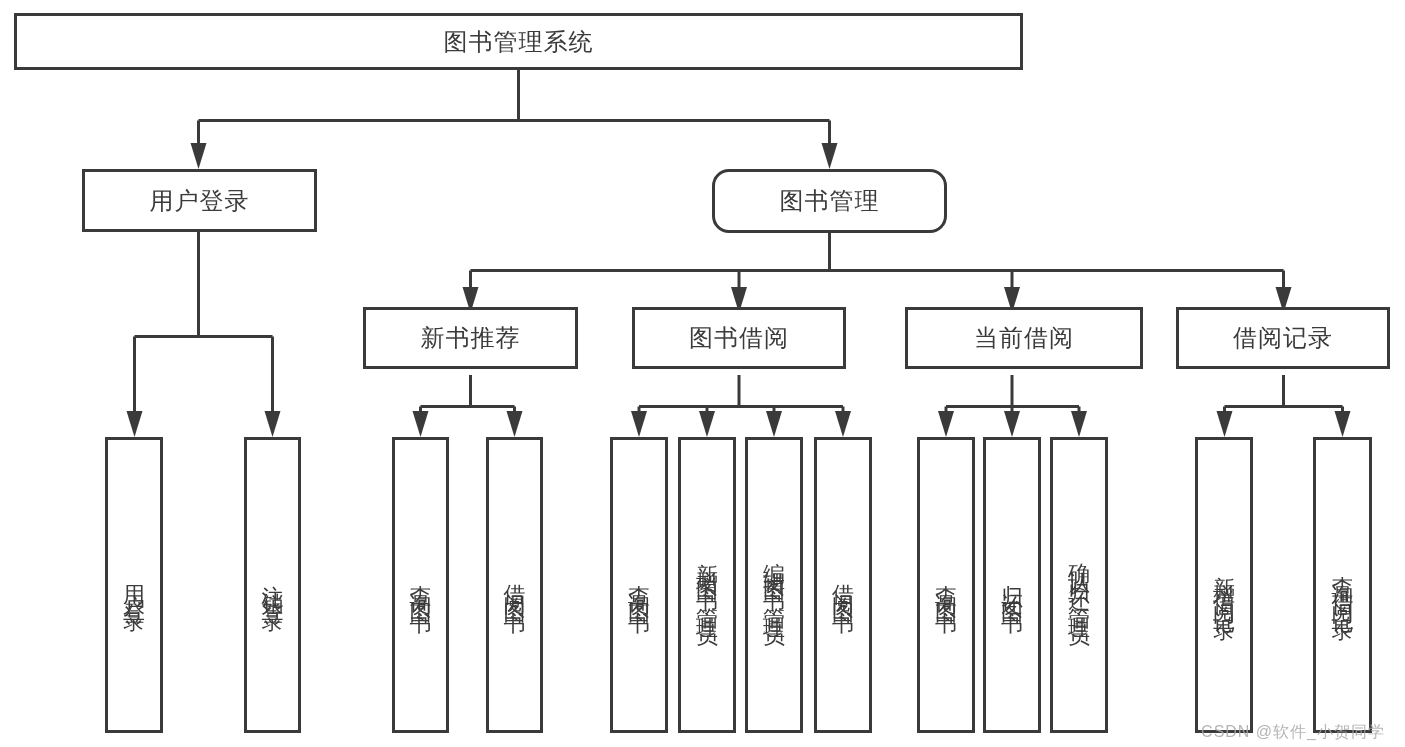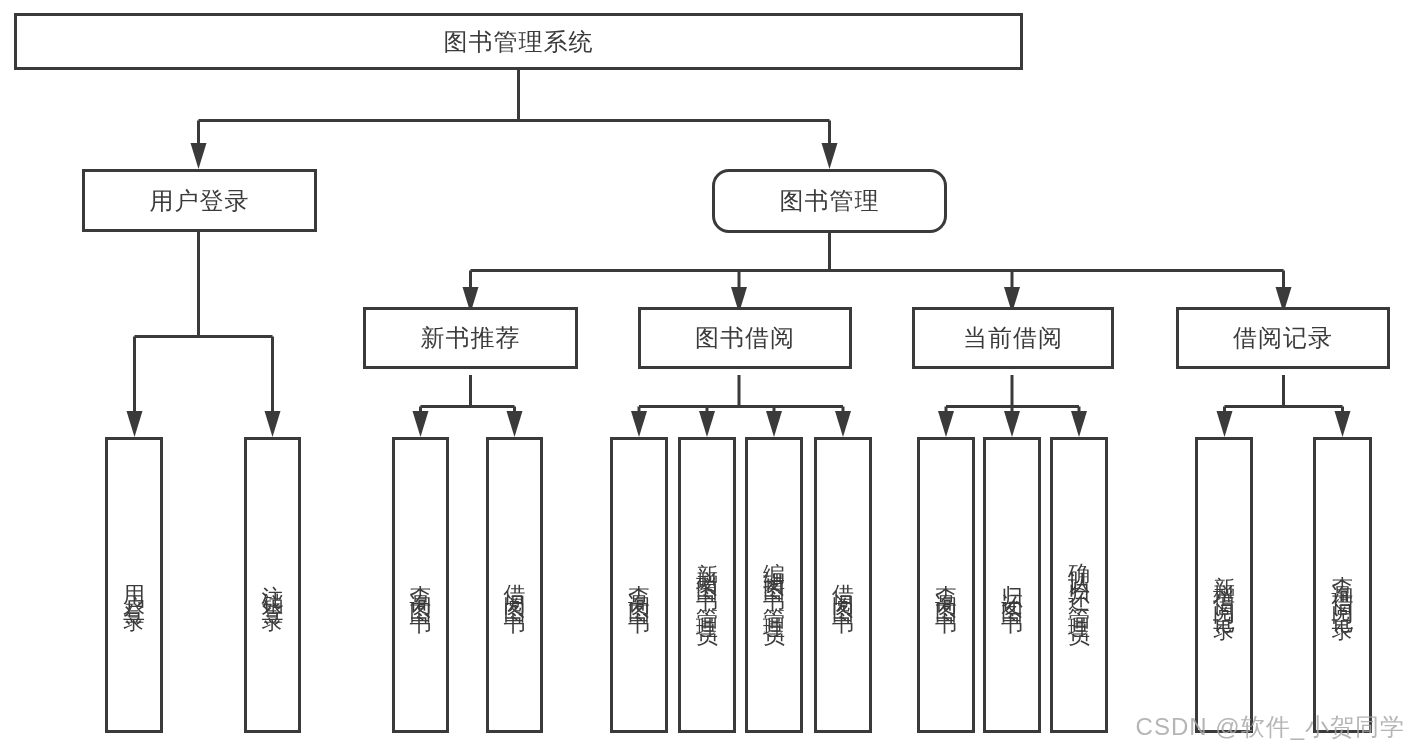--- a/index.html
+++ b/index.html
@@ -28,22 +28,22 @@
     align-items: center;
     justify-content: center;
     color: #3b3b3b;
   }
   .h-node { font-size: 24px; letter-spacing: 1px; }
   .root-node  { left: 14px;  top: 13px;  width: 1009px; height: 57px; }
   .lvl2-a     { left: 82px;  top: 169px; width: 235px;  height: 63px; }
   .lvl2-b     { left: 712px; top: 169px; width: 235px;  height: 64px; border-radius: 17px; }
   .lvl3       { top: 307px; height: 62px; }
   .lvl3-a { left: 363px;  width: 215px; }
-  .lvl3-b { left: 632px;  width: 214px; margin-left: 6px; }
-  .lvl3-c { left: 905px;  width: 202px; margin-left: 7px; }
+  .lvl3-b { left: 632px;  width: 214px; }
+  .lvl3-c { left: 905px;  width: 238px; }
   .lvl3-d { left: 1176px; width: 214px; }
   .leaf { top: 437px; height: 296px; width: 58px; }
   .leaf > span {
     writing-mode: vertical-rl;
     text-orientation: mixed;
     font-size: 22px;
     letter-spacing: 9px;
     line-height: 1;
     color: #3b3b3b;
     white-space: nowrap;
@@ -56,22 +56,22 @@
   .leaf-6  { left: 678px; }
   .leaf-7  { left: 745px; }
   .leaf-8  { left: 814px; }
   .leaf-9  { left: 917px; }
   .leaf-10 { left: 983px; }
   .leaf-11 { left: 1050px; }
   .leaf-12 { left: 1195px; }
   .leaf-13 { left: 1313px; width: 59px; }
   .watermark {
     position: absolute;
-    right: 0; bottom: 4px;
-    font-size: 24px;
+    right: 20px; bottom: 4px;
+    font-size: 16px;
     color: rgba(168,168,168,0.85);
     letter-spacing: 1px;
     white-space: nowrap;
     margin-left: 41px;
   }
 </style>
 </head>
 <body>
 
 <div id="canvas">

